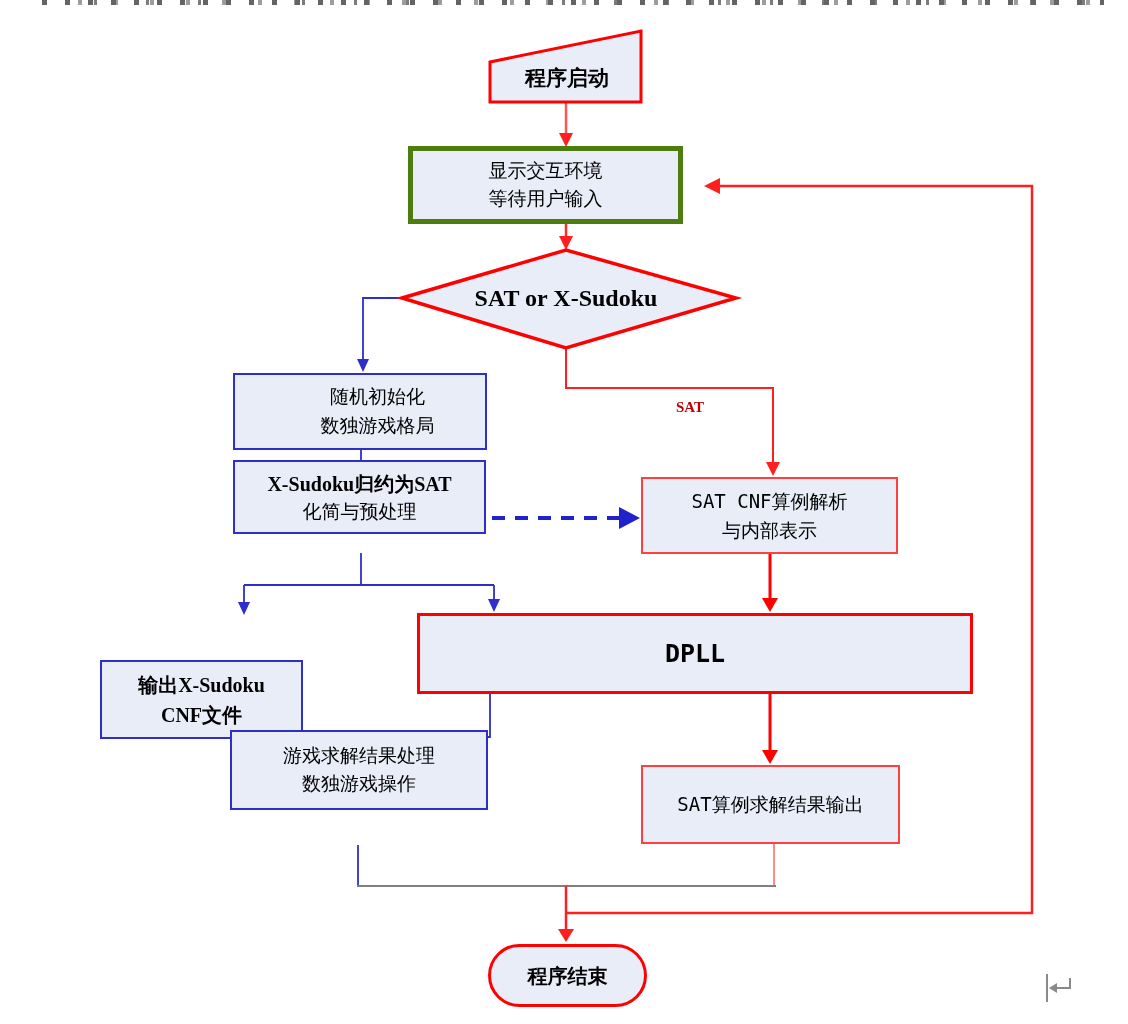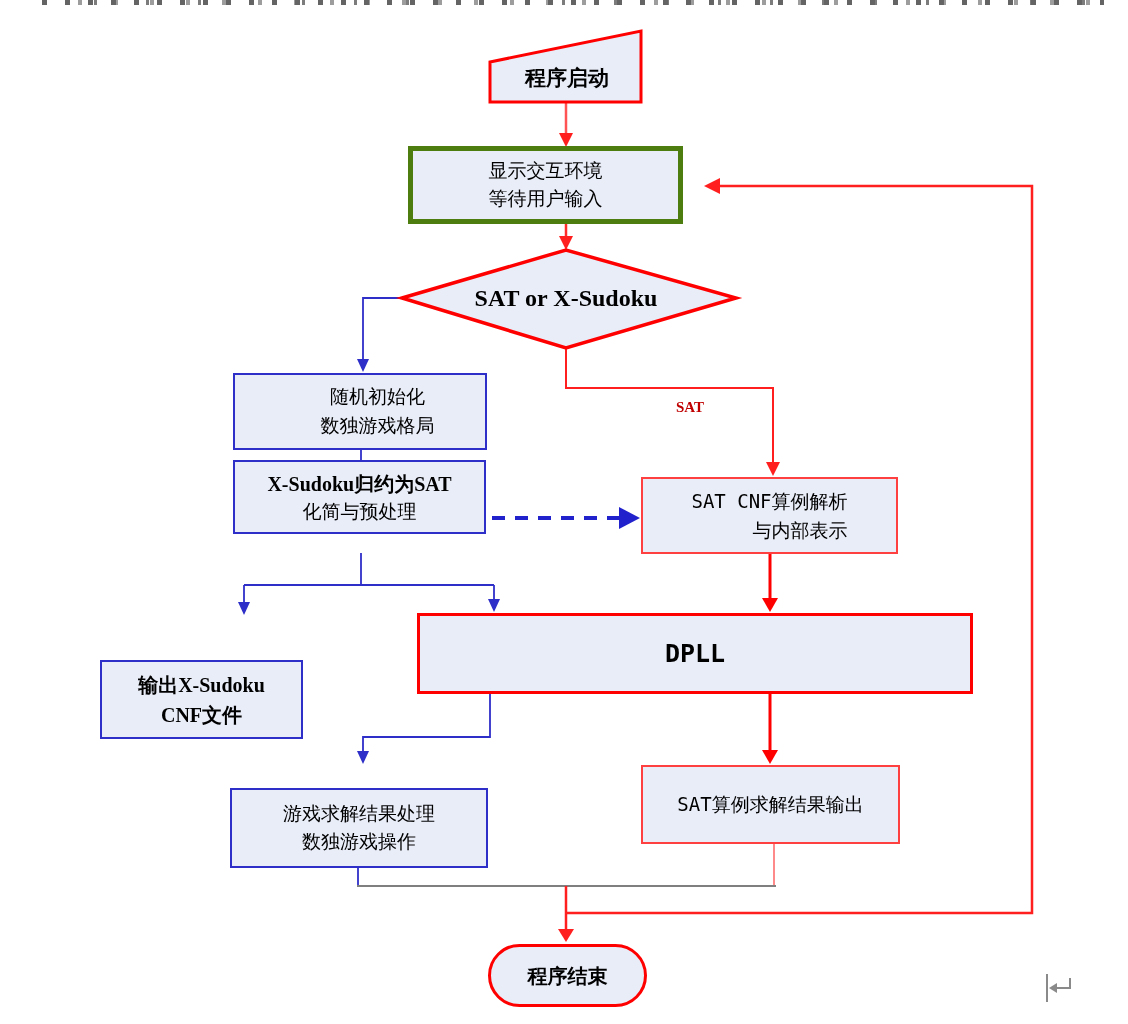--- a/index.html
+++ b/index.html
@@ -13,26 +13,26 @@
   .lbl{white-space:pre-line;line-height:1.5;}
   .plain-label{position:absolute;display:flex;align-items:center;justify-content:center;text-align:center;color:#000;}
   
   .n-display{left:408px;top:146px;width:275px;height:78px;border:5px solid #4d7c0f;font-size:19px;}
   .n-random{left:233px;top:373px;width:254px;height:77px;border:2px solid #2E2EC9;font-size:19px;padding-left:35px;}
   .n-reduce{left:233px;top:460px;width:253px;height:74px;border:2px solid #2E2EC9;
             font-family:"Liberation Serif", serif;flex-direction:column;}
   .n-reduce .l1{font-weight:bold;font-size:20px;line-height:1.5;}
   .n-reduce .l2{font-size:19px;line-height:1.4;}
   .n-parse{left:641px;top:477px;width:257px;height:77px;border:2px solid #FF4040;
-           font-family:"DejaVu Sans Mono", sans-serif;font-size:19px;text-align:right;}
+           font-family:"DejaVu Sans Mono", sans-serif;font-size:19px;}
   .n-output{left:100px;top:616px;width:203px;height:79px;border:2px solid #2E2EC9;
             font-family:"Liberation Serif", serif;font-weight:bold;font-size:20px;margin-top:44px;}
   .n-dpll{left:417px;top:613px;width:556px;height:81px;border:3px solid #FF0000;
           font-family:"DejaVu Sans Mono", monospace;font-weight:bold;font-size:25px;}
-  .n-game{left:230px;top:788px;width:258px;height:80px;border:2px solid #2E2EC9;font-size:19px;}
+  .n-game{left:230px;top:730px;width:258px;height:80px;border:2px solid #2E2EC9;font-size:19px;}
   .n-satout{left:641px;top:765px;width:259px;height:79px;border:2px solid #FF4040;
             font-family:"DejaVu Sans Mono", sans-serif;font-size:19px;}
   .n-end{left:488px;top:944px;width:159px;height:63px;border:3px solid #FF0000;border-radius:32px;
          font-weight:bold;font-size:20px;}
   .t-start{left:497px;top:56px;width:140px;height:44px;font-weight:bold;font-size:21px;}
   .t-decision{left:420px;top:283px;width:292px;height:30px;font-weight:bold;font-size:24px;
               font-family:"Liberation Serif", serif;}
   .t-sat{left:666px;top:378px;width:48px;height:19px;color:#C00000;background:#ffffff;
          font-family:"Liberation Serif", serif;font-weight:bold;font-size:15px;margin-top:20px;}
   

